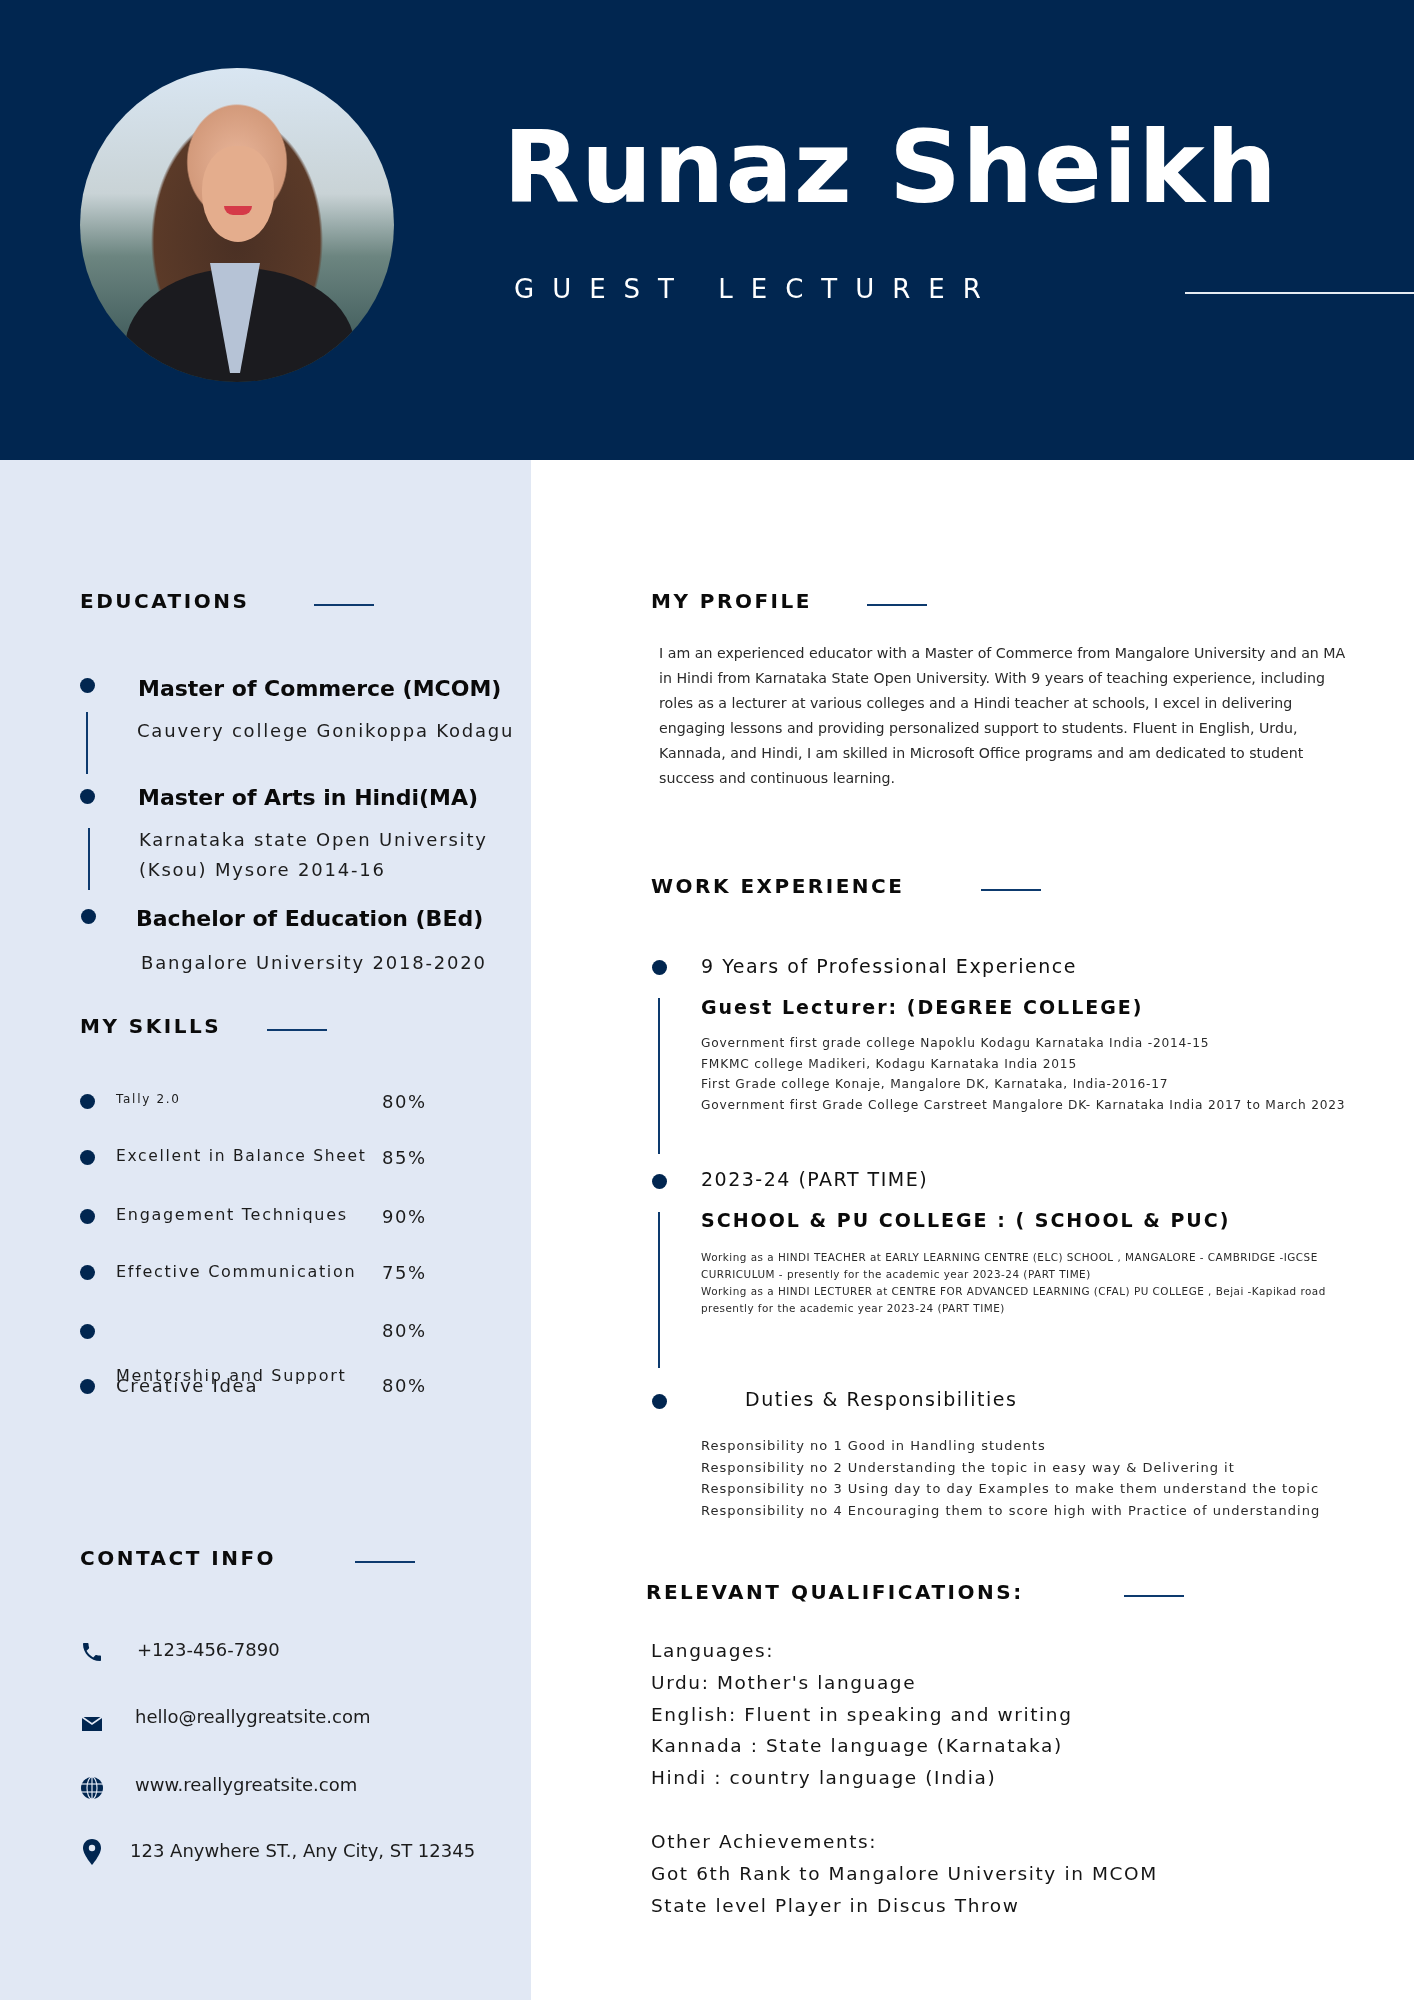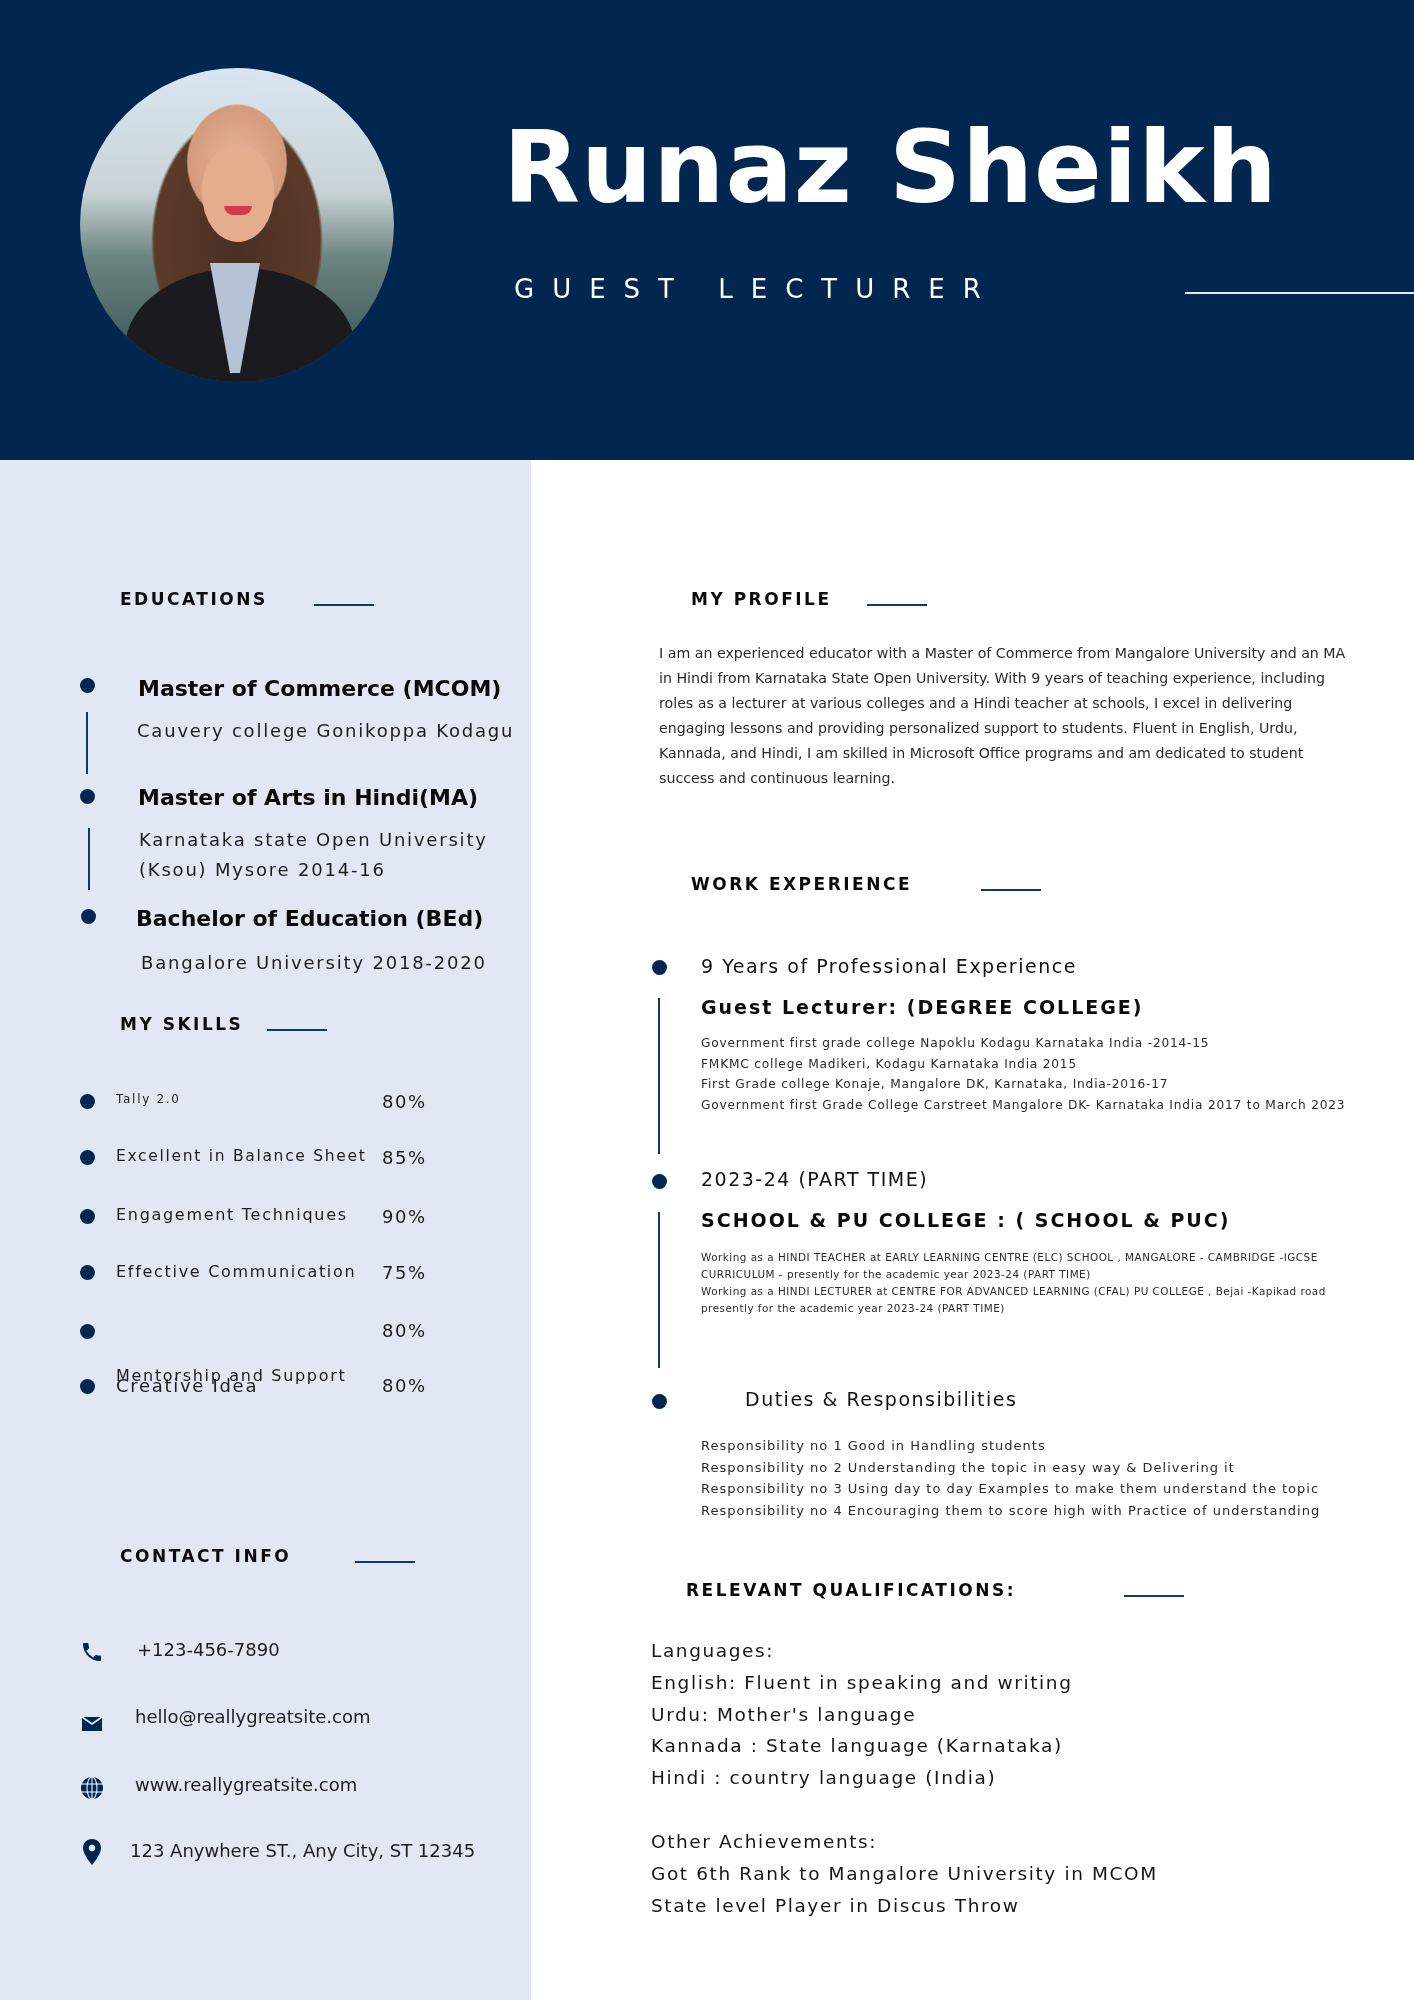--- a/index.html
+++ b/index.html
@@ -16,21 +16,21 @@
     .photo .shirt { position: absolute; left: 130px; top: 195px; width: 50px; height: 110px; background: #b6c3d6; clip-path: polygon(0 0,100% 0,60% 100%,40% 100%); }
     .photo .face { position: absolute; left: 122px; top: 78px; width: 72px; height: 96px; border-radius: 45% 45% 50% 50%; background: #e4ad8d; }
     .photo .lips { position: absolute; left: 144px; top: 138px; width: 28px; height: 9px; border-radius: 0 0 14px 14px; background: #d53a48; }
 
     .name { position: absolute; left: 503px; top: 118px; font-family: "DejaVu Sans", sans-serif; font-weight: bold; font-size: 100px; color: #ffffff; letter-spacing: 1px; line-height: 1; white-space: nowrap; }
     .role { position: absolute; left: 514px; top: 274px; font-family: "DejaVu Sans", sans-serif; font-size: 26px; color: #ffffff; letter-spacing: 18px; font-weight: normal; white-space: nowrap; }
     .header-rule { position: absolute; left: 1185px; top: 292px; width: 229px; height: 2px; background: #e6ebf2; }
 
     .sidebar { position: absolute; left: 0; top: 460px; width: 531px; height: 1540px; background: #e1e8f4; }
 
-    .sec-title { position: absolute; font-family: "DejaVu Sans", sans-serif; font-weight: bold; font-size: 17px; letter-spacing: 2.5px; color: #0b0b0b; white-space: nowrap; line-height: 1; margin-left: 40px; }
+    .sec-title { position: absolute; font-family: "DejaVu Sans", sans-serif; font-weight: bold; font-size: 20px; letter-spacing: 2.5px; color: #0b0b0b; white-space: nowrap; line-height: 1; }
     .sec-rule { position: absolute; height: 2px; background: #0d3a6e; width: 60px; }
 
     .dot { position: absolute; width: 15px; height: 15px; border-radius: 50%; background: #012650; }
     .vline { position: absolute; width: 2px; background: #0d3a6e; }
 
     .edu-title { position: absolute; font-family: "DejaVu Sans", sans-serif; font-weight: bold; font-size: 22px; color: #0a0a0a; white-space: nowrap; line-height: 1; }
     .edu-sub { position: absolute; font-family: "DejaVu Sans", sans-serif; font-size: 18px; color: #1c1c1c; letter-spacing: 1.8px; line-height: 30px; white-space: nowrap; }
 
     .skill-label { position: absolute; left: 116px; font-family: "DejaVu Sans", sans-serif; font-size: 17px; letter-spacing: 1.7px; color: #1c1c1c; white-space: nowrap; line-height: 1; }
     .skill-pct { position: absolute; left: 382px; font-family: "DejaVu Sans", sans-serif; font-size: 18px; letter-spacing: 1.5px; color: #1c1c1c; line-height: 1; }
@@ -173,22 +173,22 @@
   <div>Responsibility no 2 Understanding the topic in easy way &amp; Delivering it</div>
   <div>Responsibility no 3 Using day to day Examples to make them understand the topic</div>
   <div>Responsibility no 4 Encouraging them to score high with Practice of understanding</div>
 </div>
 
 <div class="sec-title" style="left:646px; top:1582px;">RELEVANT QUALIFICATIONS:</div>
 <div class="sec-rule" style="left:1124px; top:1595px;"></div>
 
 <div class="qual-lines" style="top:1635px;">
   <div>Languages:</div>
+  <div>Urdu:  Mother's language</div>
   <div>English: Fluent in speaking and writing</div>
-  <div>Urdu:  Mother's language</div>
   <div>Kannada : State  language (Karnataka)</div>
   <div>Hindi : country language (India)</div>
 </div>
 
 <div class="qual-lines" style="top:1826px;">
   <div>Other Achievements:</div>
   <div>Got 6th Rank to Mangalore University in MCOM</div>
   <div>State level Player in Discus Throw</div>
 </div>
 

